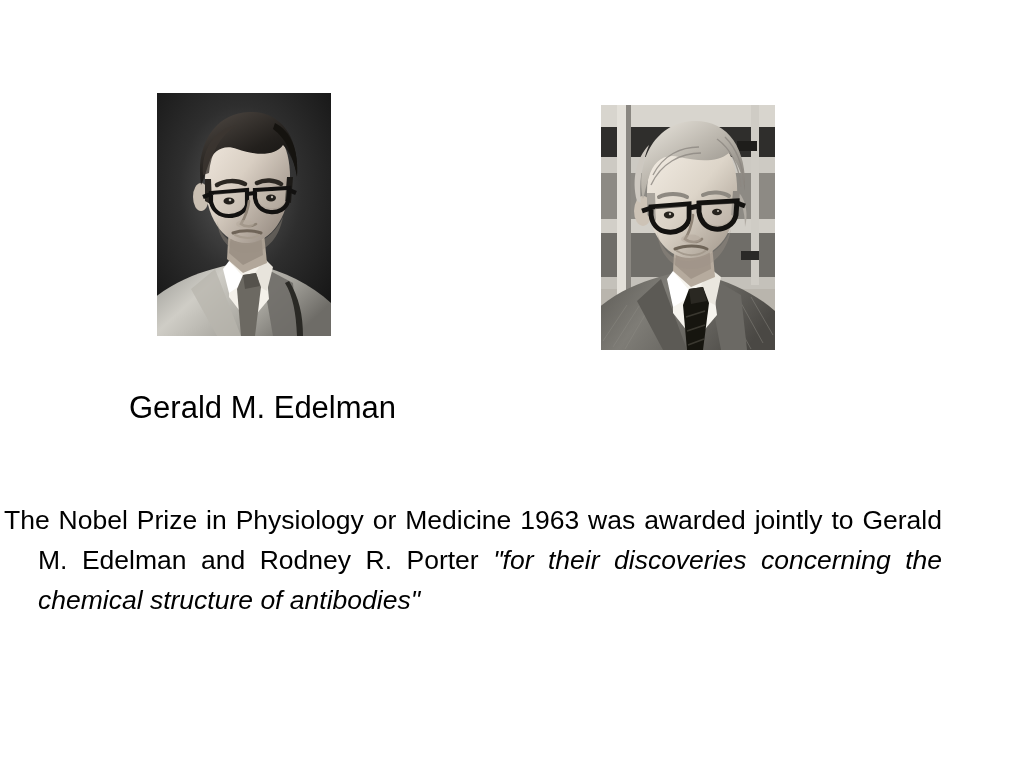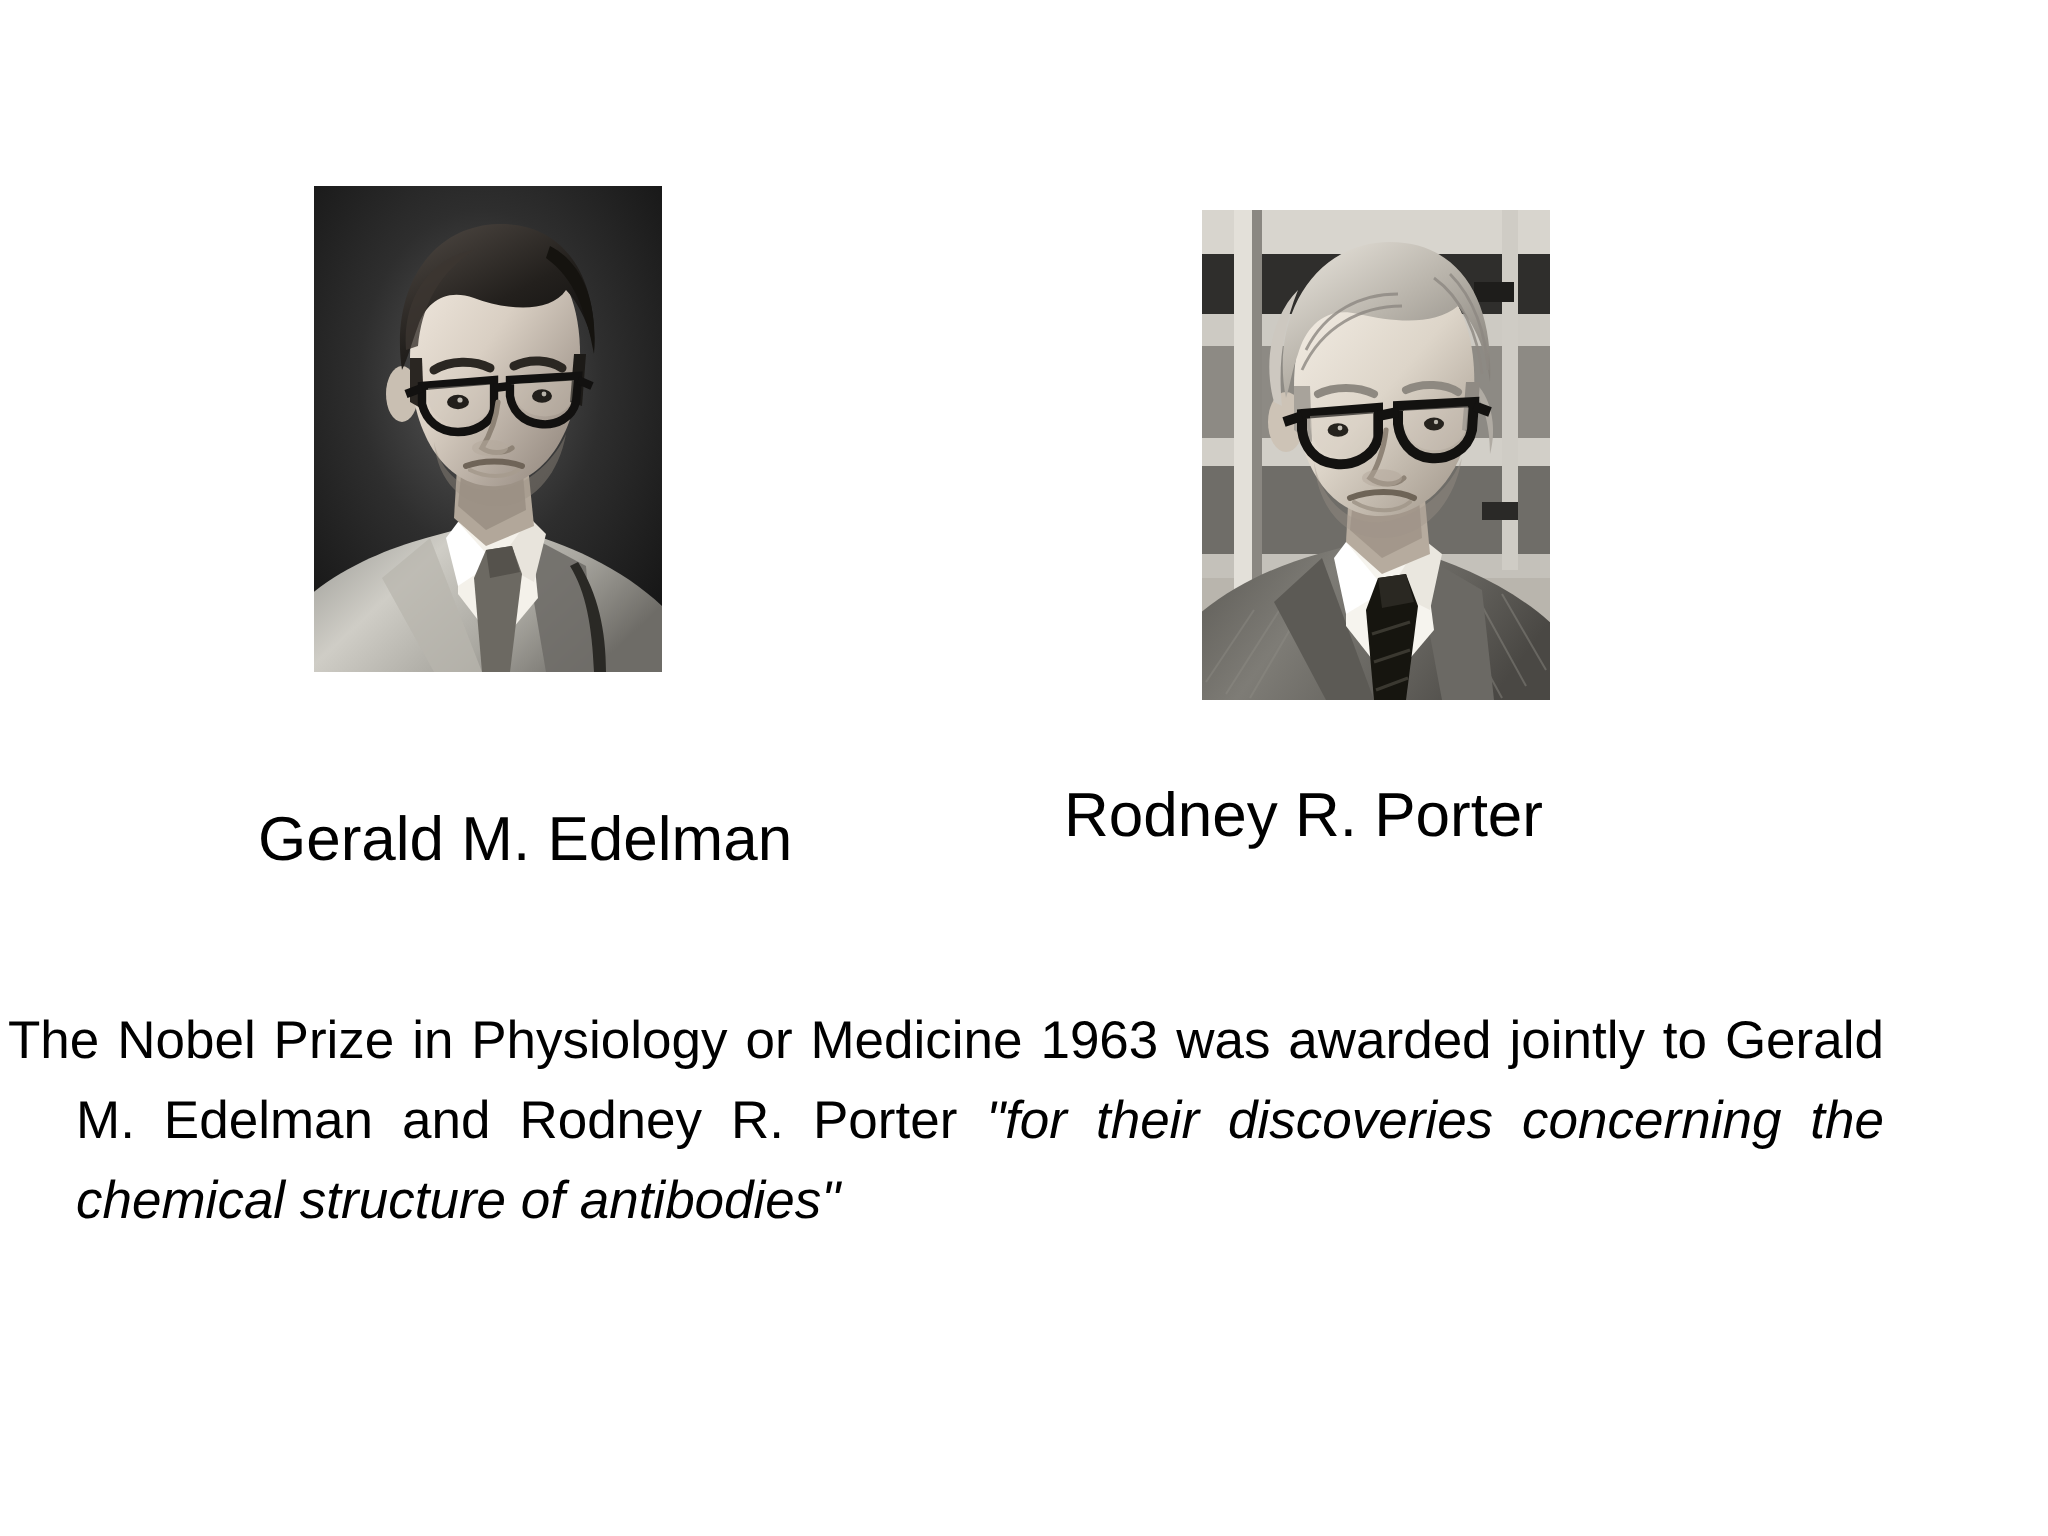--- a/index.html
+++ b/index.html
@@ -51,21 +51,21 @@
     height: 40px;
   }
   .person-name {
     position: absolute;
     font-size: 31px;
     line-height: 40px;
     letter-spacing: 0px;
     white-space: nowrap;
     color: #000000;
   }
-  #name-edelman { left: 129px; top: 12px; text-align: right; }
+  #name-edelman { left: 129px; top: 0; text-align: right; }
   #name-porter  { left: 532px; top: 0; }
 
   
   #prize-paragraph {
     position: absolute;
     left: 38px;
     top: 500px;
     width: 904px;
     font-size: 26.5px;
     line-height: 40px;
@@ -307,18 +307,17 @@
         <path d="M 76 146 C 86 152 98 151 104 146" stroke="#a49a8d" stroke-width="2" fill="none" stroke-linecap="round"></path>
 
         <path d="M 56 126 C 60 146 74 158 90 156 C 108 154 124 140 130 124
                  C 126 148 110 164 90 164 C 70 164 58 148 56 126 Z" fill="#9e9488" opacity="0.38"></path>
       </g>
     </svg>
   </div>
 
   <div class="portrait-caption-row">
     <div class="person-name" id="name-edelman">Gerald M. Edelman</div>
-    <div class="person-name" id="name-porter">Rodney R. Porter</div>
   </div>
 
   <div id="prize-paragraph"><span class="lead">The Nobel Prize in Physiology or Medicine 1963 was awarded jointly to Gerald M. Edelman and Rodney R. Porter </span><span class="quote">"for their discoveries concerning the chemical structure of antibodies"</span></div>
 
 </div>
 
 </body></html>

